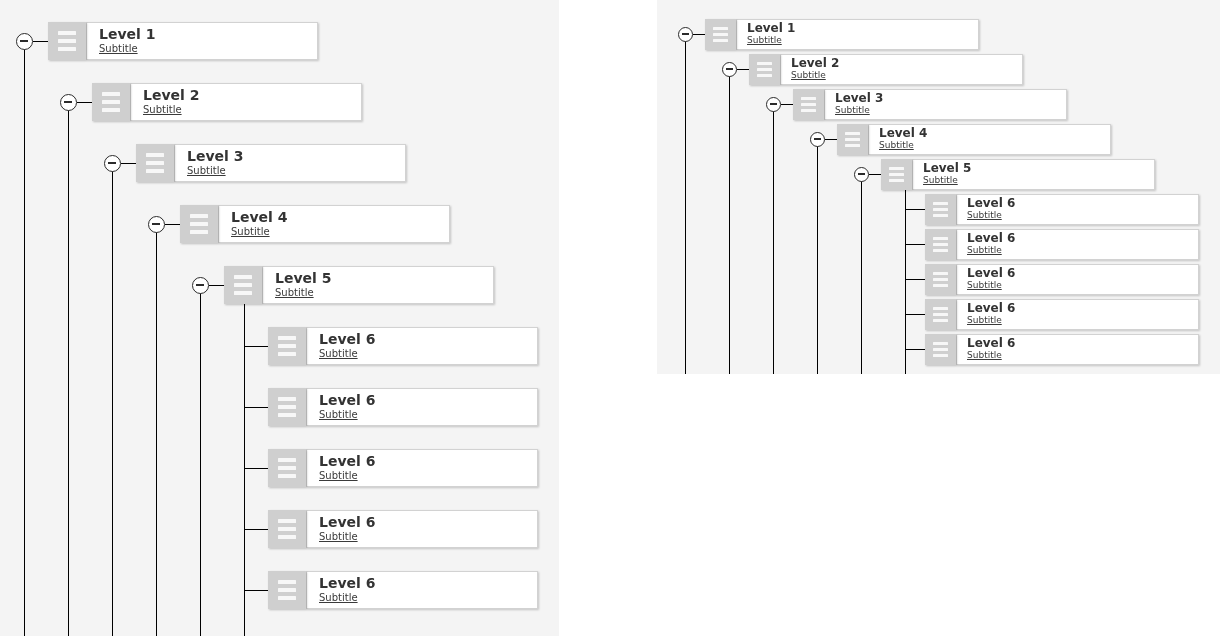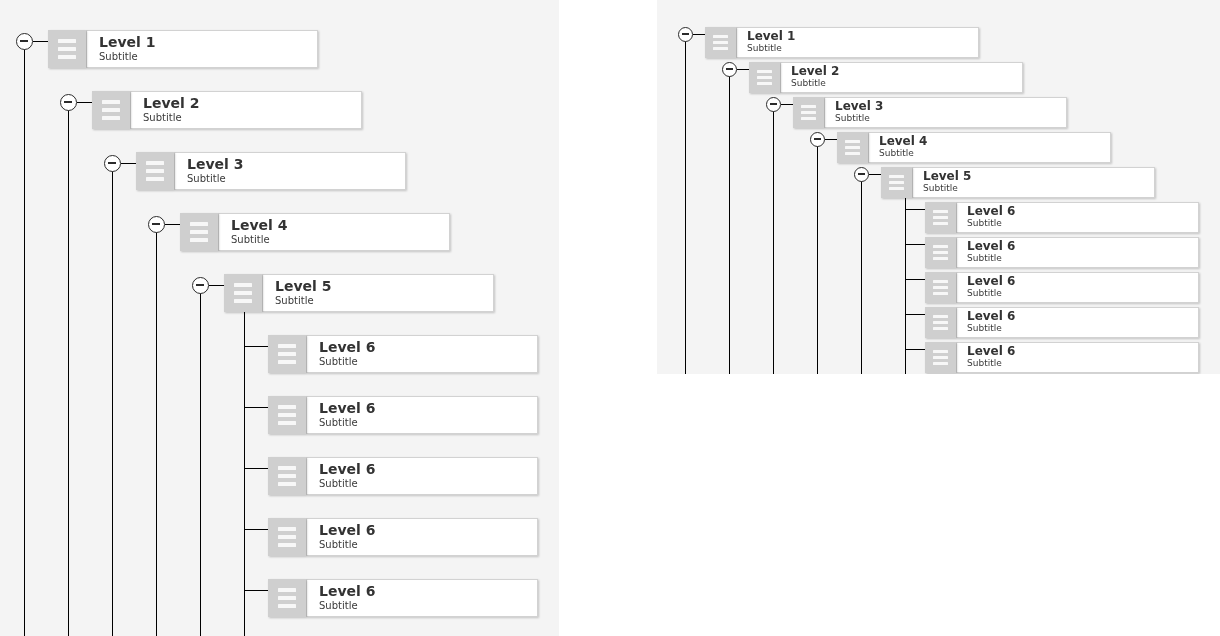--- a/index.html
+++ b/index.html
@@ -48,21 +48,20 @@
   .toggle .minus {
     display: block;
     background: #2b2b2b;
   }
 
   
   .node {
     position: absolute;
     display: flex;
     align-items: stretch;
-    margin-top: 8px;
   }
   .node-icon {
     background: #cfcfcf;
     box-shadow: 1px 1px 2px rgba(0,0,0,0.22);
     display: flex;
     flex-direction: column;
     align-items: center;
     justify-content: center;
     box-sizing: border-box;
     flex: none;
@@ -88,20 +87,21 @@
   .node-title {
     color: #333333;
     font-weight: bold;
     white-space: nowrap;
     line-height: 1.05;
   }
   .node-subtitle {
     color: #3a3a3a;
     white-space: nowrap;
     line-height: 1.05;
+    text-decoration: underline;
   }
 
   
   .tree-lg .node-icon { width: 38px; height: 38px; }
   .tree-lg .node-icon .bar { width: 18px; height: 4px; margin: 2px 0; }
   .tree-lg .node-card { padding: 0 0 0 12px; }
   .tree-lg .node-title { font-size: 14px; margin-bottom: 2px; }
   .tree-lg .node-subtitle { font-size: 10px; }
   .tree-lg .toggle { width: 17px; height: 17px; }
   .tree-lg .toggle .minus { width: 8px; height: 1.5px; }

